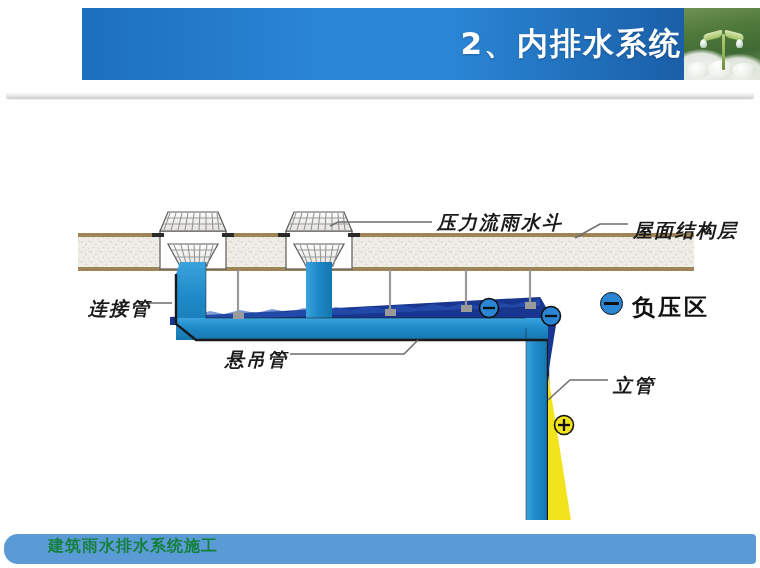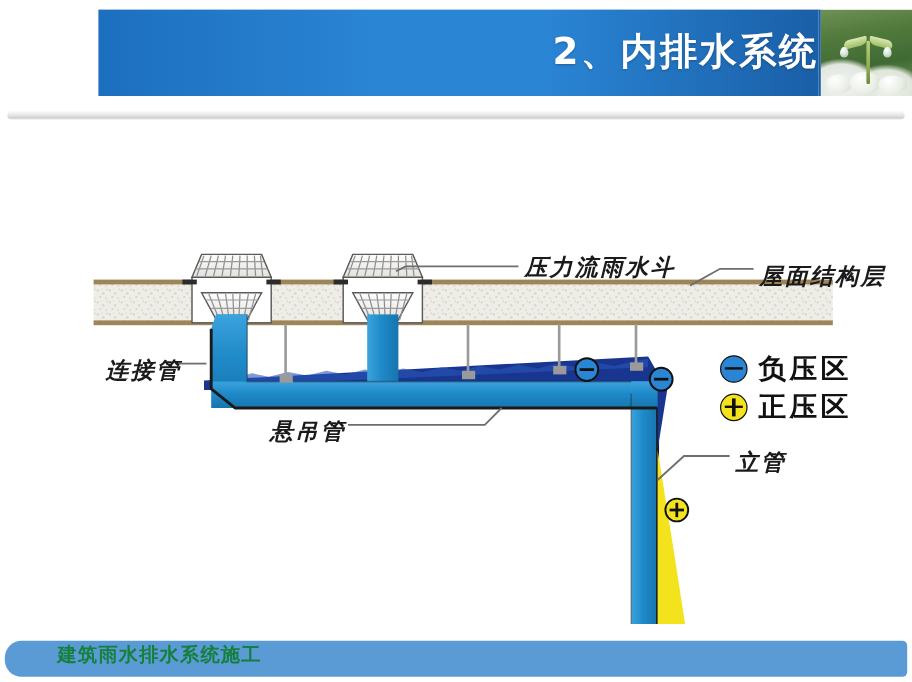--- a/index.html
+++ b/index.html
@@ -130,21 +130,21 @@
 
   
   #legend {
     position: absolute;
     left: 600px;
     top: 192px;
     width: 150px;
   }
   .legend-row {
     display: flex;
-    align-items: center;
+    align-items: flex-start;
     height: 30px;
     margin-bottom: 2px;
   }
   .legend-sym {
     width: 21px;
     height: 21px;
     border-radius: 50%;
     border: 1.6px solid #111111;
     position: relative;
     flex: 0 0 auto;
@@ -414,24 +414,17 @@
   <div class="dlabel" id="label-hanging">悬吊管</div>
   <div class="dlabel" id="label-riser">立管</div>
 
   <div id="legend">
     <div class="legend-row">
       <span class="legend-sym neg">
         <span class="bar-h"></span>
       </span>
       <span class="legend-text">负压区</span>
     </div>
-    <div class="legend-row">
-      <span class="legend-sym pos">
-        <span class="bar-h"></span>
-          <span class="bar-v"></span>
-      </span>
-      <span class="legend-text">正压区</span>
-    </div>
   </div>
 </div>
 
 <div id="footer-bar"></div>
 <div id="footer-text">建筑雨水排水系统施工</div>
 
 </body></html>

